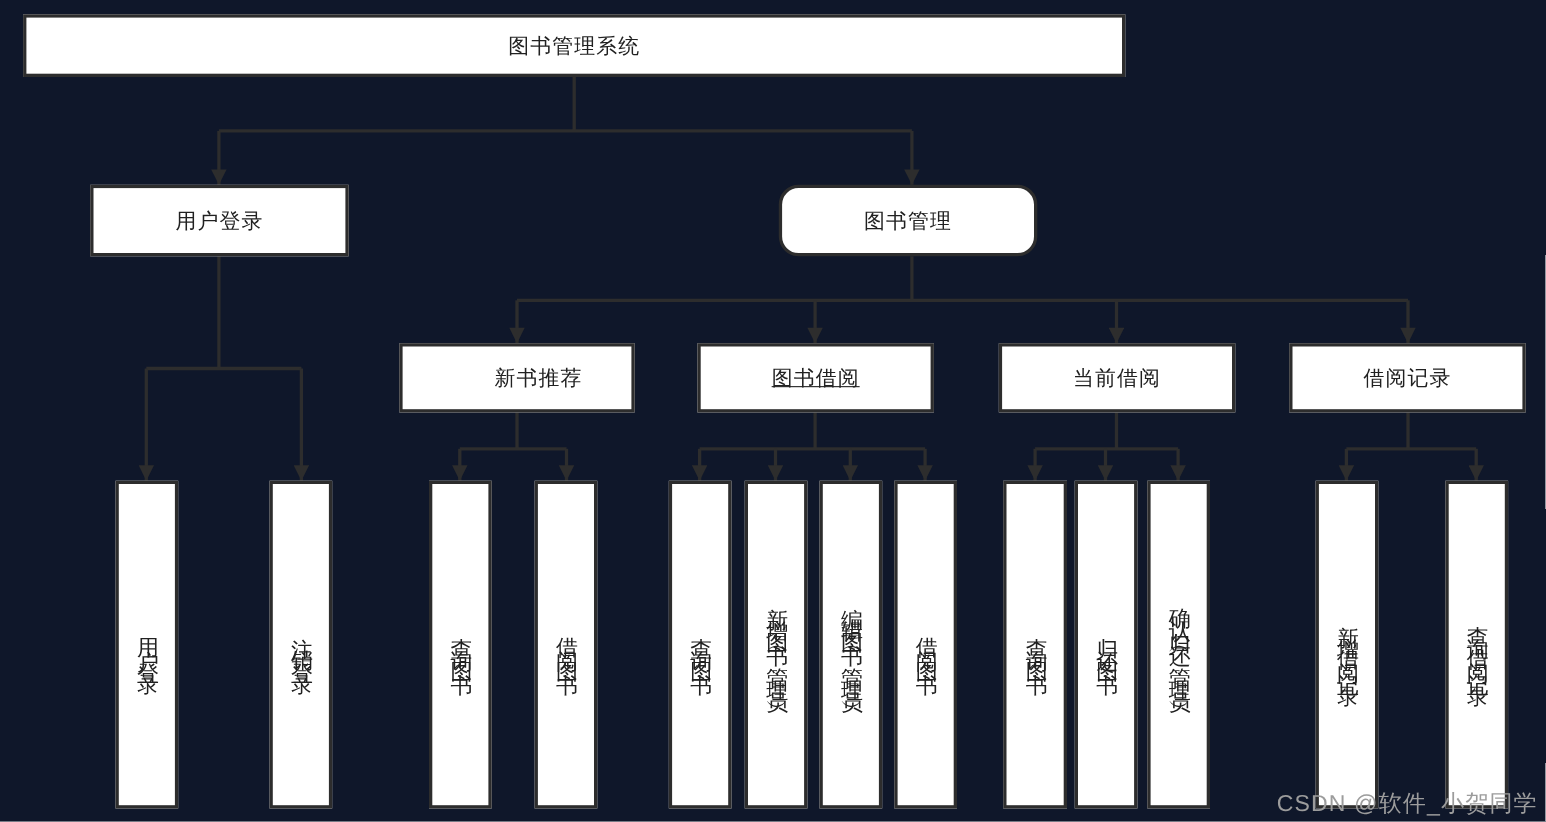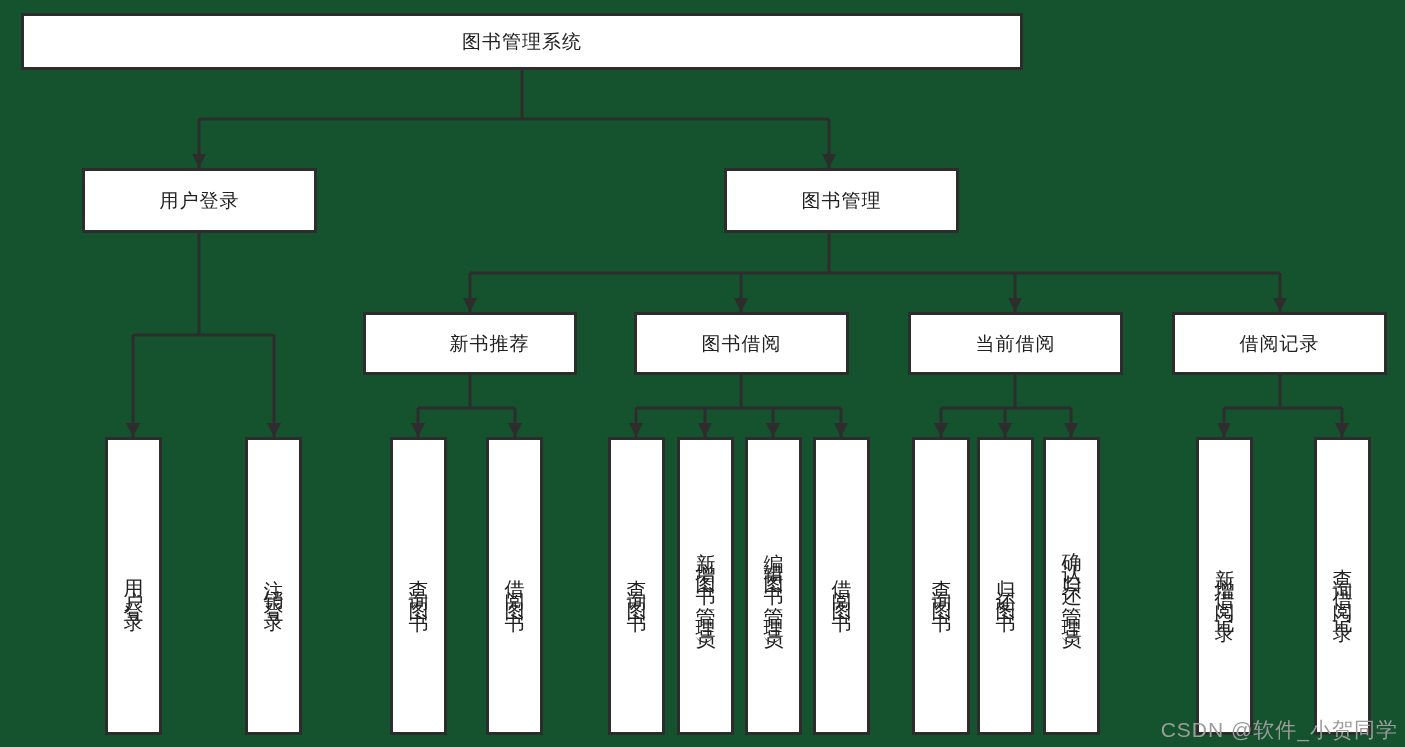--- a/index.html
+++ b/index.html
@@ -1,17 +1,17 @@
 <!DOCTYPE html>
 <html><head>
 <meta charset="utf-8">
 <style>
   html,body { margin:0; padding:0; background:#ffffff; }
   .canvas {
-    position:relative; width:1405px; height:747px; background:#14532d;
+    position:relative; width:1405px; height:747px; background:#0f172a;
     font-family:"Liberation Sans", sans-serif; color:#262626; overflow:hidden;
   }
   .wires { position:absolute; left:0; top:0; pointer-events:none; }
   .wires path { stroke:#2d2d2d; stroke-width:3; fill:none; }
   .hbox {
     position:absolute; box-sizing:border-box; border:3px solid #2d2d2d; background:#ffffff;
     display:flex; align-items:center; justify-content:center;
     font-size:19px; letter-spacing:1px; color:#212121;
   }
   .vbox {
@@ -71,28 +71,28 @@
     <path d="M1342 408 V437" marker-end="url(#arw)"></path>
   </svg>
 
   <div class="hbox" style="left:21px; top:13px; width:1002px; height:57px;">
     <span>图书管理系统</span>
   </div>
 
   <div class="hbox" style="left:82px; top:168px; width:235px; height:65px;">
     <span>用户登录</span>
   </div>
-  <div class="hbox" style="left:724px; top:168px; width:235px; height:65px;">
+  <div class="hbox" style="left:708px; top:168px; width:235px; height:65px;border-radius:18px;">
     <span>图书管理</span>
   </div>
 
   <div class="hbox" style="left:363px; top:312px; width:214px; height:63px;padding-left:39px;">
     <span>新书推荐</span>
   </div>
-  <div class="hbox" style="left:634px; top:312px; width:215px; height:63px;">
+  <div class="hbox" style="left:634px; top:312px; width:215px; height:63px;text-decoration:underline;">
     <span>图书借阅</span>
   </div>
   <div class="hbox" style="left:908px; top:312px; width:215px; height:63px;font-family:Liberation Mono, monospace;">
     <span>当前借阅</span>
   </div>
   <div class="hbox" style="left:1172px; top:312px; width:215px; height:63px;">
     <span>借阅记录</span>
   </div>
 
   <div class="vbox" style="left:105px;">用户登录</div>

